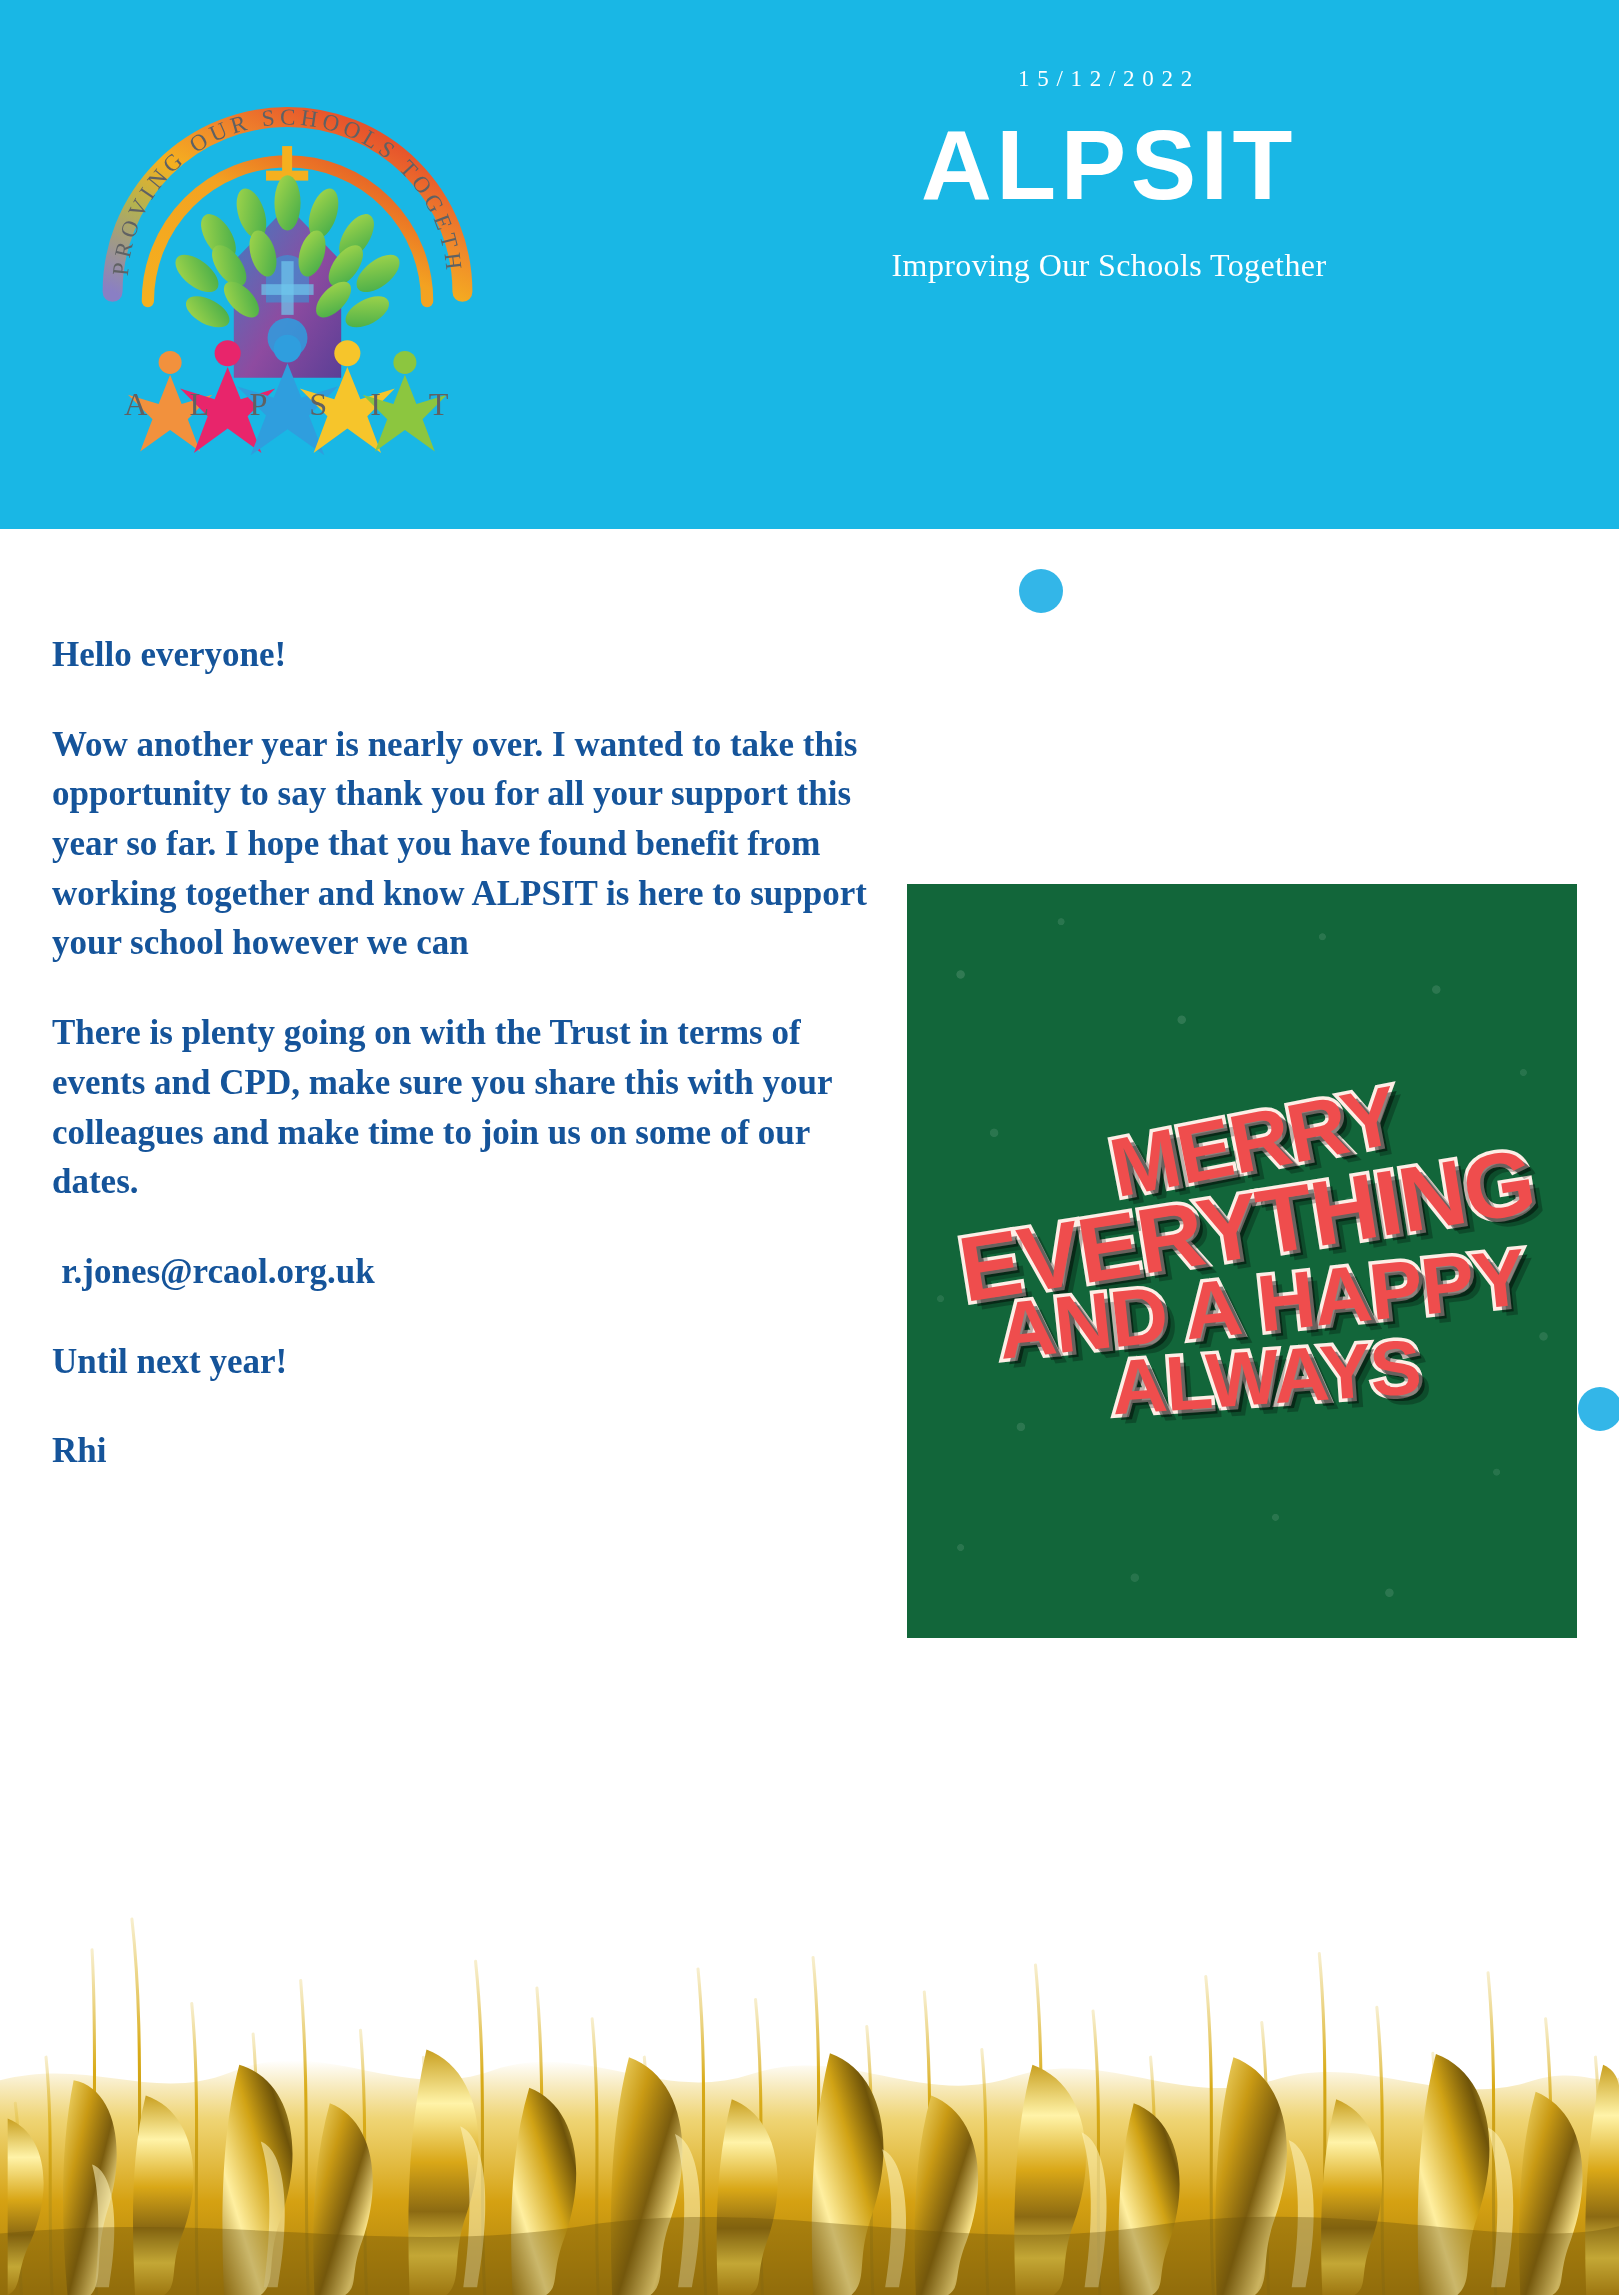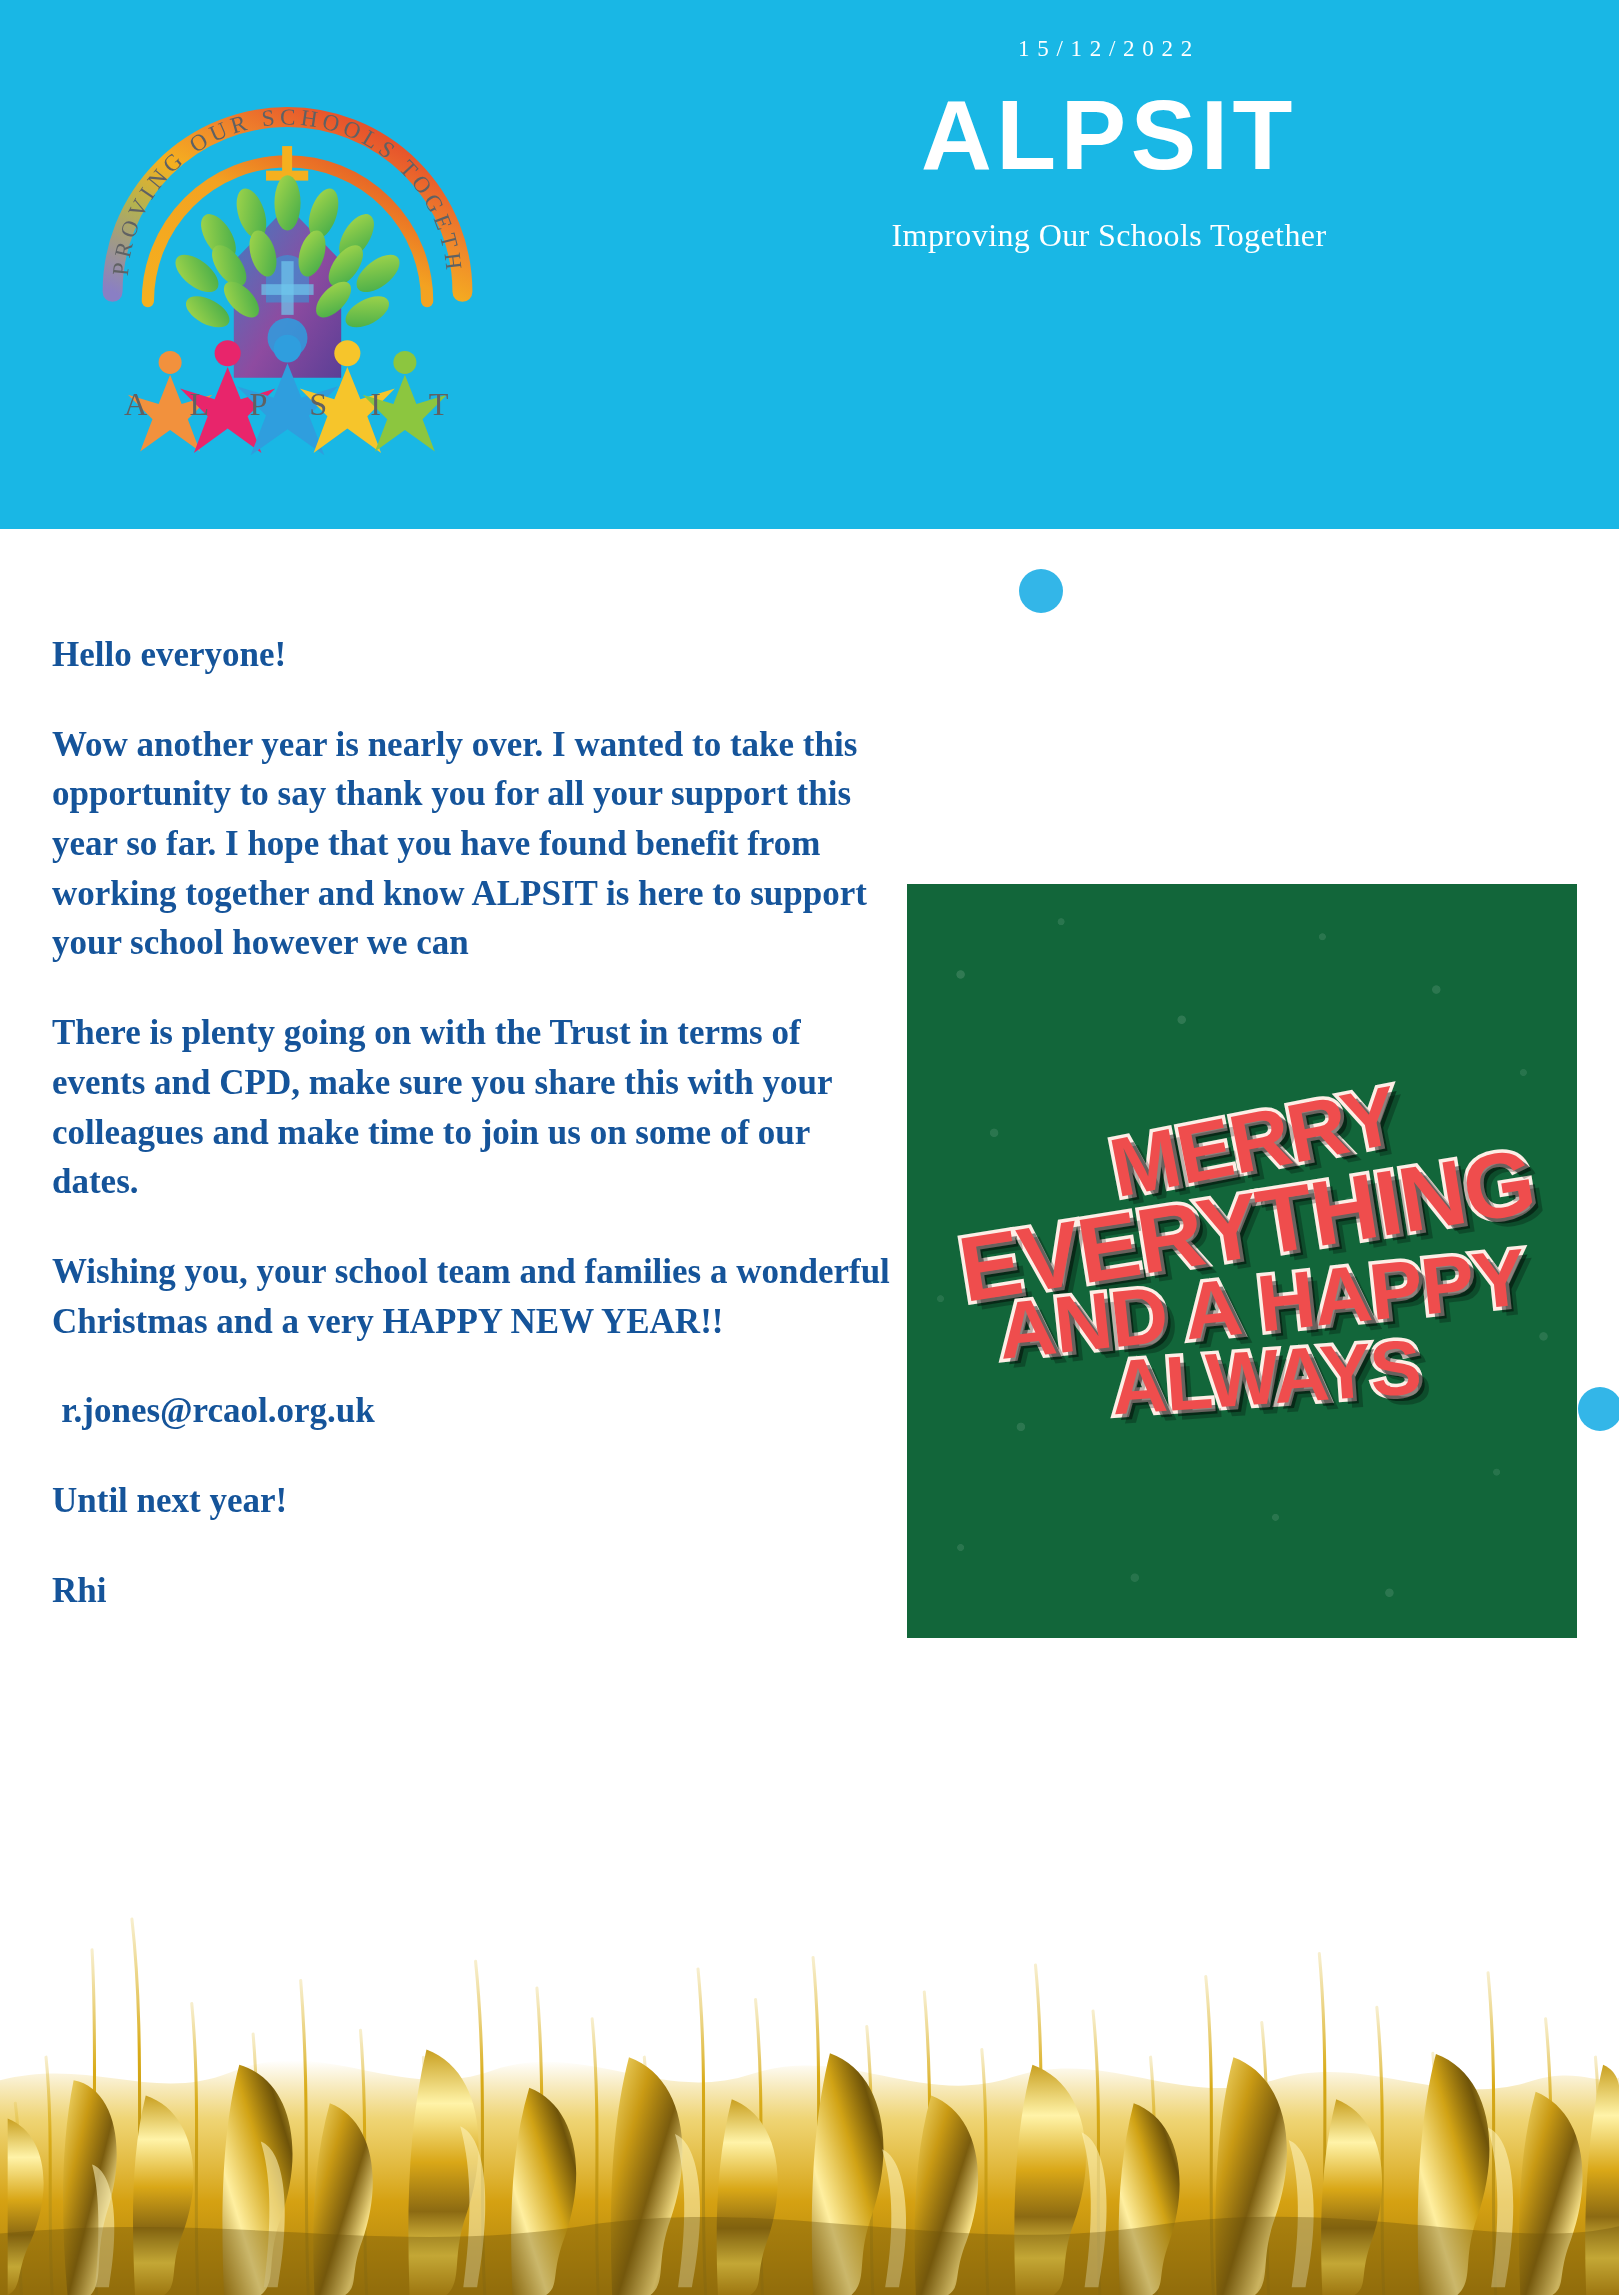--- a/index.html
+++ b/index.html
@@ -38,21 +38,21 @@
   
   .header-text {
     position: absolute;
     left: 598px;
     top: 0;
     width: 1022px;
     height: 529px;
     text-align: center;
   }
   .issue-date {
-    margin-top: 36px;
+    margin-top: 66px;
     color: #ffffff;
     font-family: "Liberation Serif", "DejaVu Serif", serif;
     font-size: 23px;
     letter-spacing: 7.7px;
     font-weight: 400;
   }
   .masthead {
     margin-top: 24px;
     color: #ffffff;
     font-family: "Liberation Sans", "DejaVu Sans", sans-serif;
@@ -280,21 +280,20 @@
   </div>
 </div>
 
 <div class="dot dot-top"></div>
 <div class="dot dot-right"></div>
 
 <div class="body-col">
   <p>Hello everyone!</p>
   <p>Wow another year is nearly over. I wanted to take this opportunity to say thank you for all your support this year so far. I hope that you have found benefit from working together and know ALPSIT is here to support your school however we can</p>
   <p>There is plenty going on with the Trust in terms of events and CPD, make sure you share this with your colleagues and make time to join us on some of our dates.</p>
-  <p>Wishing you, your school team and families a wonderful Christmas and a very HAPPY NEW YEAR!!</p>
   <p class="email-line">r.jones@rcaol.org.uk</p>
   <p>Until next year!</p>
   <p>Rhi</p>
 </div>
 
 <div class="xmas-card">
   <div class="xmas-speckle"></div>
   <div class="xmas-art">
     <div class="xline xline-1">MERRY</div>
     <div class="xline xline-2">EVERYTHING</div>

